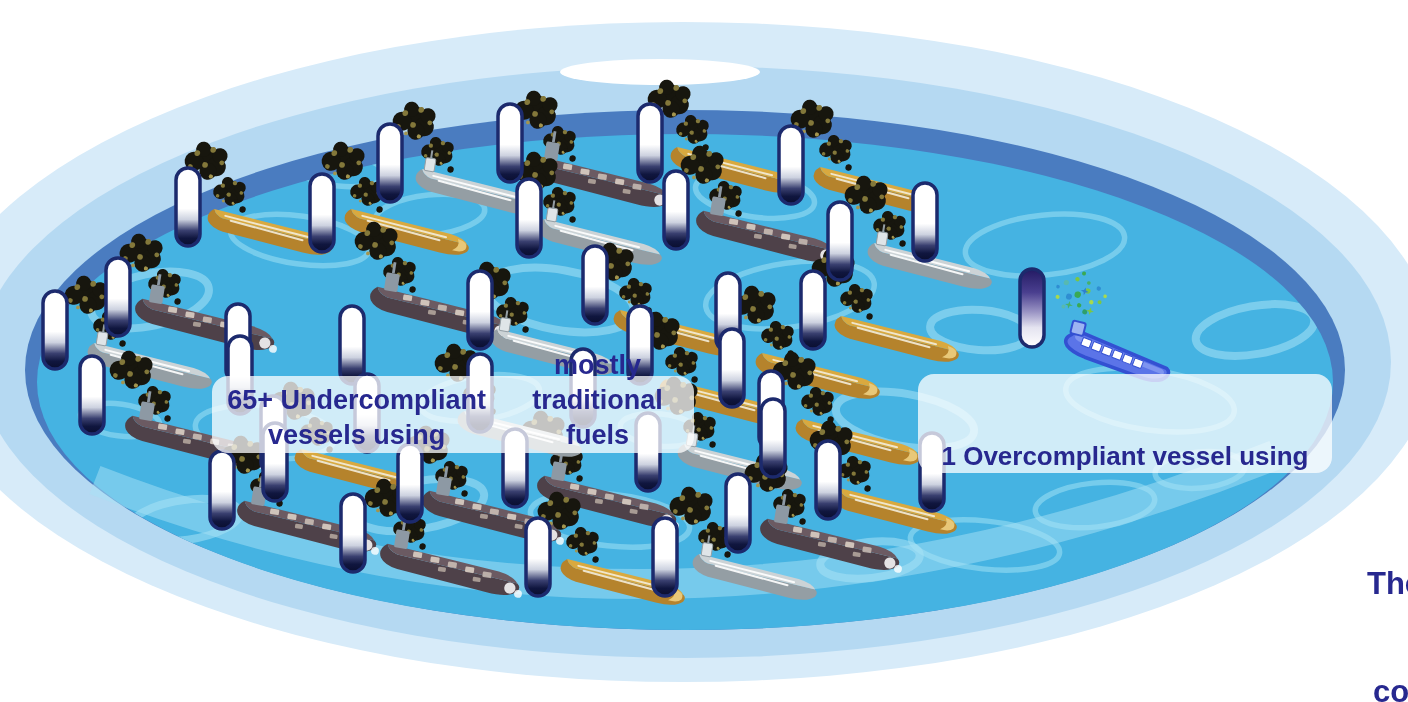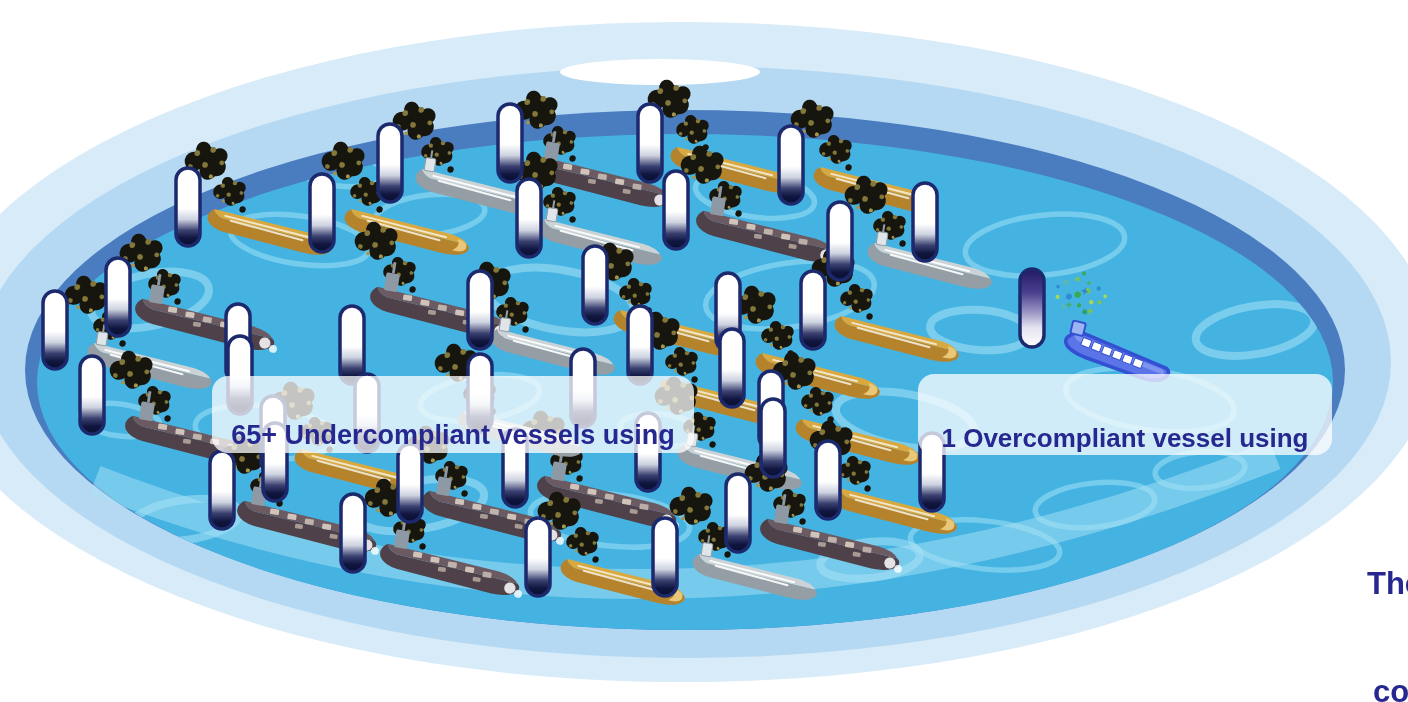--- a/index.html
+++ b/index.html
@@ -6,21 +6,21 @@
   #stage{
     position:relative;width:1408px;height:702px;overflow:hidden;background:#fff;
     font-family:"Liberation Sans",sans-serif;
   }
   #scene{position:absolute;left:0;top:0;}
   .pool-label{
     position:absolute;display:flex;flex-direction:row;justify-content:center;align-items:flex-end;
     background:var(--label-bg);border-radius:16px;color:var(--navy);font-weight:bold;text-align:center;
   }
   #label-under{left:212px;top:376px;width:482px;height:77px;font-size:27px;line-height:35px;}
-  #label-over{left:918px;top:374px;width:414px;height:81px;font-size:26px;line-height:34px;}
+  #label-over{left:918px;top:374px;width:414px;height:99px;font-size:26px;line-height:34px;}
   #edge-text{
     position:absolute;left:1367px;top:494px;color:var(--navy);font-weight:bold;
     font-size:31px;line-height:36px;white-space:pre;
   }
   #edge-text .l2{margin-left:6px;}
   .capsule-body{stroke:var(--capsule-stroke);stroke-width:3.5px;}
   .hull-stripe{stroke:#f3ecd9;stroke-width:2px;fill:none;opacity:.9;stroke-linecap:round;}
   .hull-stripe.w{stroke:#ffffff;}
   .caustic{fill:none;stroke:var(--caustic);stroke-width:5.5px;opacity:.8;}
 </style>
@@ -552,20 +552,21 @@
         <use href="#capsule" transform="translate(932 472)"></use>
         <use href="#capsule" transform="translate(367 413)"></use>
         <use href="#capsule" transform="translate(480 393)"></use>
         <use href="#capsule" transform="translate(583 388)"></use>
         <use href="#capsule-inv" transform="translate(1032 308)"></use>
       </g>
   </svg>
 
   <div id="label-under" class="pool-label">
     <div>65+ Undercompliant vessels using</div>
+    <div>mostly traditional fuels</div>
   </div>
 
   <div id="label-over" class="pool-label">
     <div>1 Overcompliant vessel using</div>
   </div>
 
   <div id="edge-text">
     <div class="l1">The</div>
     <div class="l2">co</div>
   </div>

